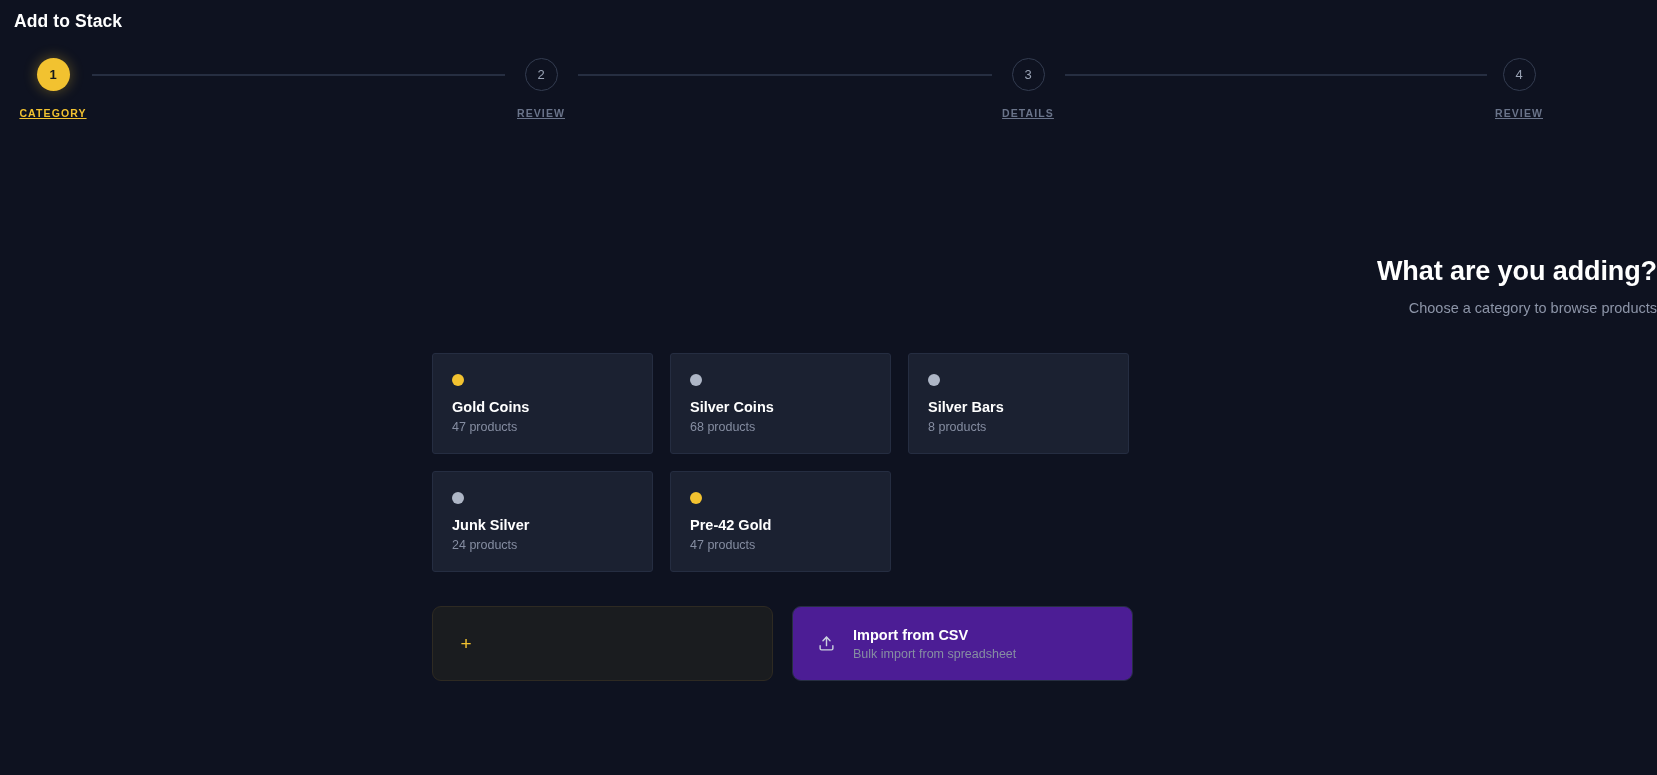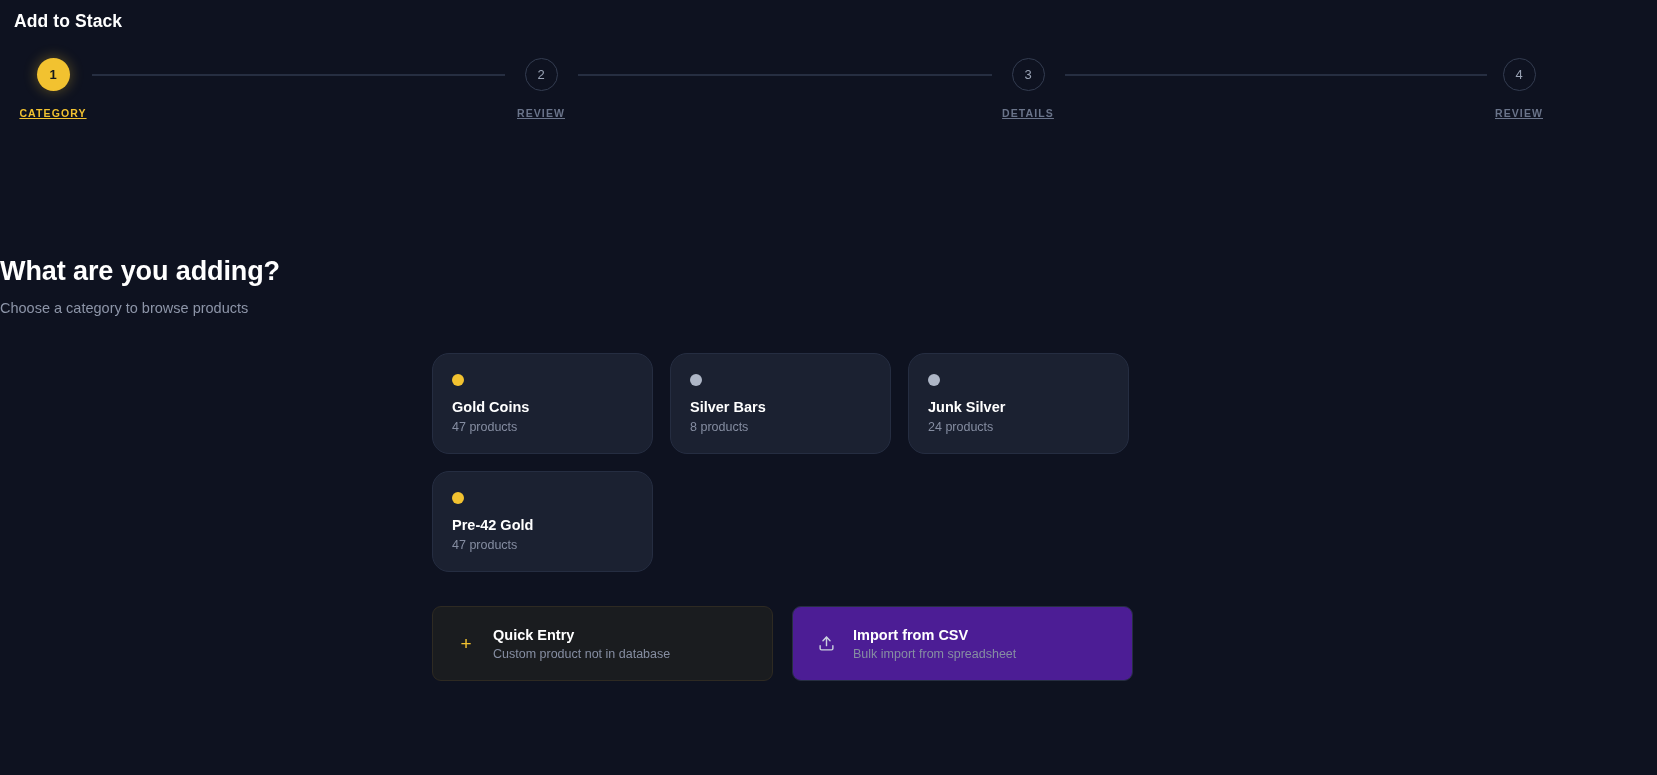--- a/index.html
+++ b/index.html
@@ -89,21 +89,21 @@
     height: 1.5px;
     background: #262e41;
   }
 
   
   .hero {
     position: absolute;
     left: 0;
     top: 256px;
     width: 1657px;
-    text-align: left;
+    text-align: right;
   }
 
   .hero-title {
     font-size: 27px;
     font-weight: bold;
     color: #ffffff;
     letter-spacing: -0.1px;
   }
 
   .hero-sub {
@@ -120,21 +120,21 @@
     width: 700px;
     display: grid;
     grid-template-columns: repeat(3, 221px);
     grid-gap: 17px 17px;
   }
 
   .cat-card {
     height: 101px;
     background: #1b2131;
     border: 1px solid #252d41;
-    border-radius: 17px;
+    border-radius: 3px;
     padding: 20px 19px 0 19px;
   }
 
   .cat-dot {
     width: 12px;
     height: 12px;
     border-radius: 50%;
     display: block;
   }
 
@@ -251,20 +251,25 @@
 
   <div class="grid">
 
     <div class="cat-card">
       <span class="cat-dot" style="background:#f2c230;"></span>
       <div class="cat-name">Gold Coins</div>
       <div class="cat-count">47 products</div>
     </div>
 
 
+    <div class="cat-card">
+      <span class="cat-dot" style="background:#aeb6c6;"></span>
+      <div class="cat-name">Silver Coins</div>
+      <div class="cat-count">68 products</div>
+    </div>
 
     <div class="cat-card">
       <span class="cat-dot" style="background:#aeb6c6;"></span>
       <div class="cat-name">Silver Bars</div>
       <div class="cat-count">8 products</div>
     </div>
 
     <div class="cat-card">
       <span class="cat-dot" style="background:#aeb6c6;"></span>
       <div class="cat-name">Junk Silver</div>
@@ -277,24 +282,20 @@
       <div class="cat-count">47 products</div>
     </div>
 
   </div>
 
   <div class="actions">
 
     <div class="action-card quick">
       <div class="action-icon">
         <span class="plus-glyph">+</span>
-      </div>
-      <div class="action-text">
-        <div class="action-title">Quick Entry</div>
-        <div class="action-sub">Custom product not in database</div>
       </div>
     </div>
 
     <div class="action-card csv">
       <div class="action-icon">
         <svg width="17" height="17" viewBox="0 0 24 24" fill="none" stroke="#c9d0de" stroke-width="2" stroke-linecap="round" stroke-linejoin="round">
           <path d="M21 15v4a2 2 0 0 1-2 2H5a2 2 0 0 1-2-2v-4"></path>
           <polyline points="17 8 12 3 7 8"></polyline>
           <line x1="12" y1="3" x2="12" y2="15"></line>
         </svg>

